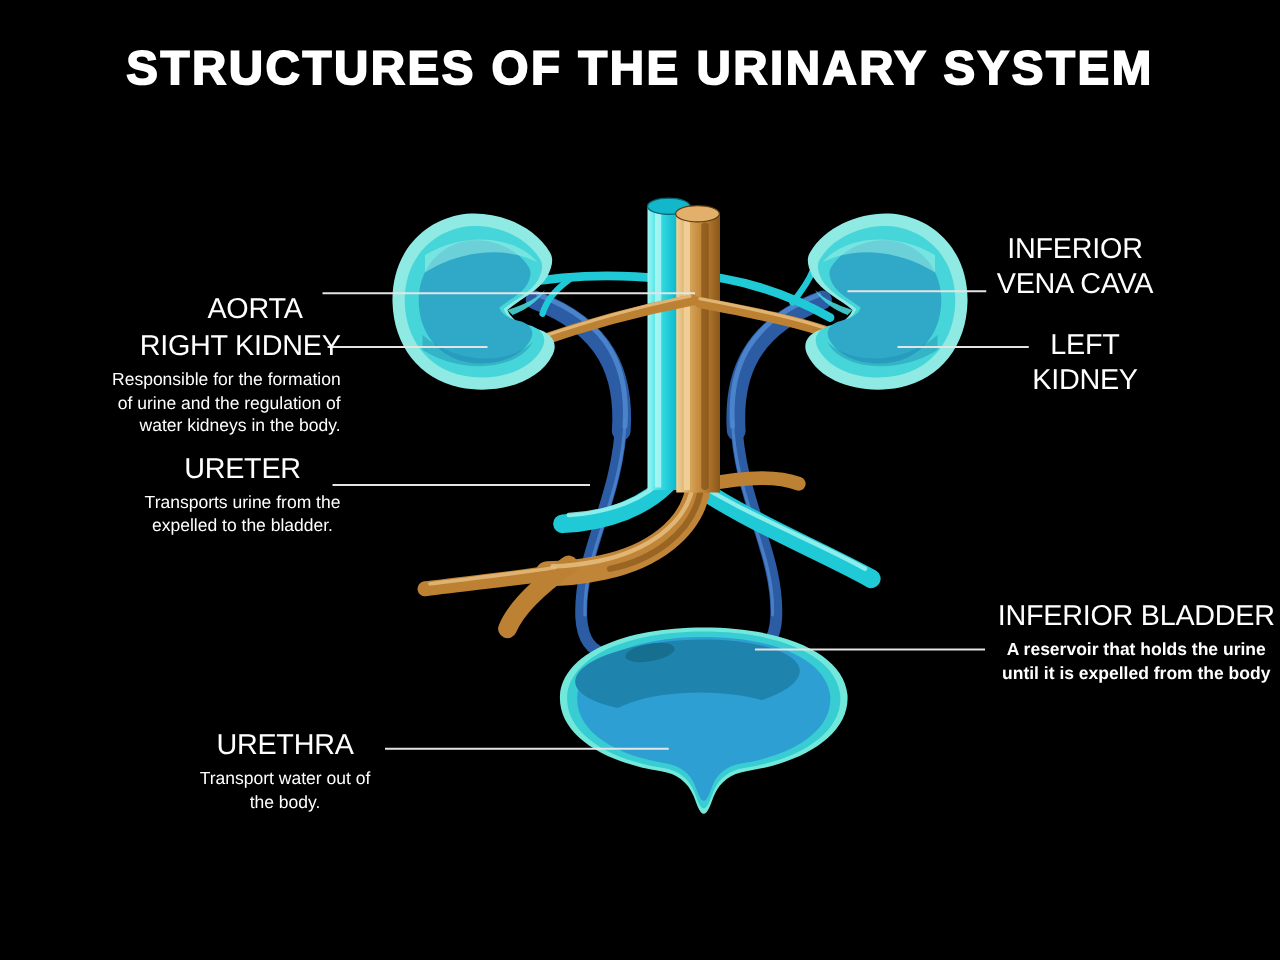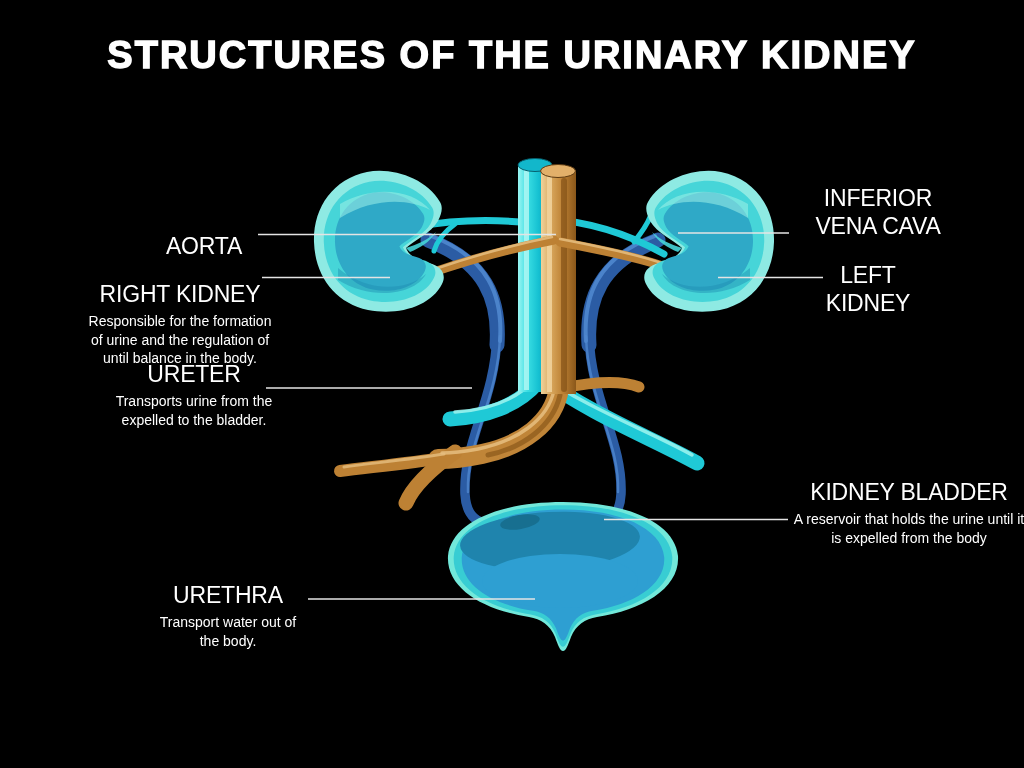--- a/index.html
+++ b/index.html
@@ -107,47 +107,47 @@
       <line x1="258" y1="234.5" x2="556" y2="234.5"></line>
       <line x1="262" y1="277.5" x2="390" y2="277.5"></line>
       <line x1="678" y1="233" x2="789" y2="233"></line>
       <line x1="718" y1="277.5" x2="823" y2="277.5"></line>
       <line x1="266" y1="388" x2="472" y2="388"></line>
       <line x1="604" y1="519.5" x2="788" y2="519.5"></line>
       <line x1="308" y1="599" x2="535" y2="599"></line>
     </g>
   </svg>
 
-  <div class="title">STRUCTURES OF THE URINARY KIDNEY</div>
+  <div class="title">STRUCTURES OF THE URINARY SYSTEM</div>
 
   <div class="label" style="left:204px;top:232px;">
     <div class="label-name">AORTA</div>
   </div>
 
-  <div class="label" style="left:180px;top:280px;">
+  <div class="label" style="left:180px;top:262px;text-align:right;">
     <div class="label-name">RIGHT KIDNEY</div>
-    <div class="label-desc" style="width:185px;">Responsible for the formation of urine and the regulation of until balance in the body.</div>
+    <div class="label-desc" style="width:185px;">Responsible for the formation of urine and the regulation of water kidneys in the body.</div>
   </div>
 
   <div class="label" style="left:194px;top:360px;">
     <div class="label-name">URETER</div>
     <div class="label-desc" style="width:175px;">Transports urine from the expelled to the bladder.</div>
   </div>
 
   <div class="label" style="left:228px;top:569px;margin-top:12px;">
     <div class="label-name">URETHRA</div>
     <div class="label-desc" style="width:155px;">Transport water out of the body.</div>
   </div>
 
-  <div class="label" style="left:878px;top:184px;width:160px;">
+  <div class="label" style="left:860px;top:184px;width:160px;">
     <div class="label-name">INFERIOR VENA CAVA</div>
   </div>
 
   <div class="label" style="left:868px;top:261px;width:110px;">
     <div class="label-name">LEFT KIDNEY</div>
   </div>
 
   <div class="label" style="left:909px;top:478px;">
-    <div class="label-name" style="white-space:nowrap;">KIDNEY BLADDER</div>
-    <div class="label-desc" style="width:232px;">A reservoir that holds the urine until it is expelled from the body</div>
+    <div class="label-name" style="white-space:nowrap;">INFERIOR BLADDER</div>
+    <div class="label-desc" style="width:232px;font-weight:bold;">A reservoir that holds the urine until it is expelled from the body</div>
   </div>
 
 </div>
 
 </body></html>

